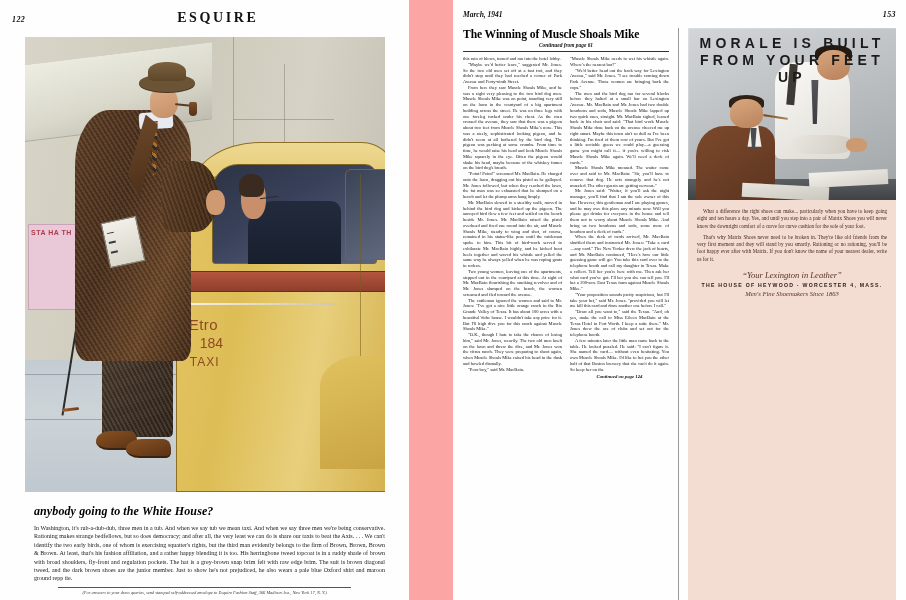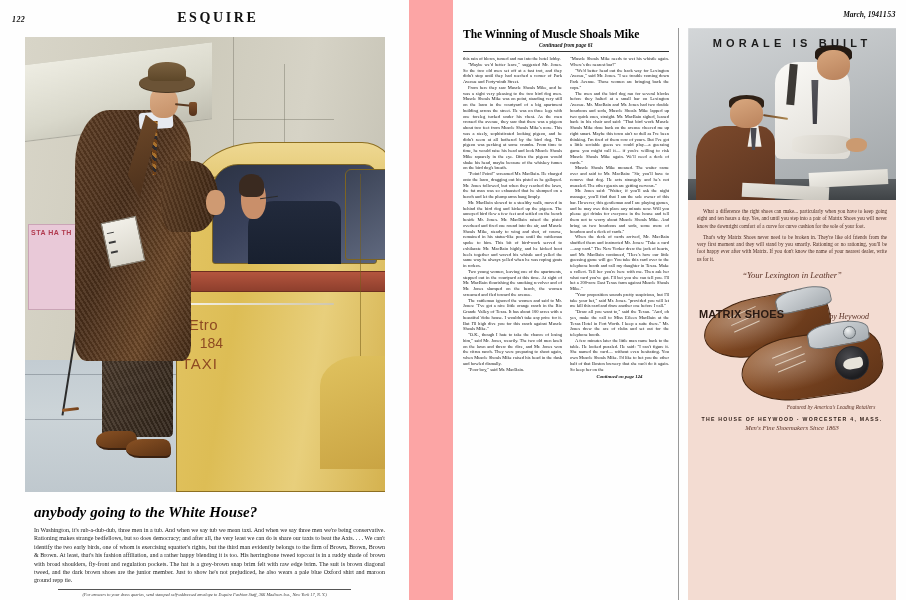--- a/index.html
+++ b/index.html
@@ -22,21 +22,21 @@
     font-family: "Liberation Serif", serif;
     font-weight: bold; font-style: italic;
     font-size: 8px; letter-spacing: .4px; color: #111;
   }
   .mag-name {
     font-weight: bold; font-size: 14px; letter-spacing: 2.6px;
     color: #111; font-family: "Liberation Serif", serif;
   }
   .rh-left  { justify-content: flex-start; }
   .rh-left .mag-name { margin-left: auto; margin-right: 36%; }
-  .rh-right { justify-content: flex-end; }
+  .rh-right { justify-content: space-between; }
   .issue-date { font-weight: bold; font-style: italic; font-size: 7.5px; color:#111; }
 
   
   .illo-wrap {
     position: relative; margin: 13px auto 0 auto;
     width: 360px; height: 455px; overflow: hidden;
     background: #c9cfd2;
   }
   .illo { position: absolute; inset: 0; }
 
@@ -131,21 +131,21 @@
     background: linear-gradient(160deg,#e0c25f,#c9a342);
     border-radius: 40px 10px 0 0 / 30px 8px 0 0;
   }
   .taxi-text {
     position:absolute; right:18%; top:61.5%; width:40%;
     color:#8e4a22; font-family:"Liberation Sans", sans-serif;
     text-align:left; line-height:1;
   }
   .taxi-text .l1 { font-size:15px; letter-spacing:.5px; }
   .taxi-text .l2 { font-size:14px; margin:4px 0 0 24px; }
-  .taxi-text .l3 { font-size:15px; margin:6px 0 0 6px; letter-spacing:1px; }
+  .taxi-text .l3 { font-size:12px; margin:6px 0 0 14px; letter-spacing:1px; }
 
   
   .man { position:absolute; left:11%; top:6%; width:52%; height:92%; }
   .m-hat-brim {
     position:absolute; left:40%; top:2.2%; width:30%; height:4.5%;
     background:#6b5336; border-radius:50%;
     box-shadow: 0 1px 0 #4a3824;
   }
   .m-hat-crown {
     position:absolute; left:45%; top:-0.6%; width:20%; height:4.6%;
@@ -233,21 +233,21 @@
     position:absolute; left:-1%; top:82%; width:9%; height:2.6px;
     background: linear-gradient(90deg,#a05f2a,#6d3d18);
     border-radius:2px; transform: rotate(-7deg);
   }
 
   
   .caption-head {
     margin: 12px 6px 0 22px;
     font-family: "Liberation Serif", serif;
     font-weight: bold; font-style: italic;
-    font-size: 15px; color: #000; letter-spacing: .1px;
+    font-size: 12px; color: #000; letter-spacing: .1px;
   }
   .caption-body {
     margin: 5px 12px 0 22px;
     font-size: 6.0px; line-height: 8.4px;
     text-align: justify; color: #1a1a1a;
     font-family: "Liberation Serif", serif;
   }
   .caption-rule { margin: 4px 46px 0 46px; border-top: .7px solid #555; }
   .caption-foot {
     margin: 2.5px 40px 0 40px; text-align: center;
@@ -294,21 +294,21 @@
     background:
       linear-gradient(90deg, rgba(255,255,255,.20) 0 1px, transparent 1px 34px),
       linear-gradient(180deg, rgba(255,255,255,.16) 0 1px, transparent 1px 40px),
       linear-gradient(160deg,#d3d6d8,#9fa4a7);
   }
   .ad-headline {
     position:absolute; left:0; right:0; top:7px; text-align:center;
     font-family:"Liberation Sans", sans-serif;
     font-weight:bold; color:#1b1b1b;
   }
-  .ad-headline span { display:block; font-size:11px; letter-spacing:4.2px; line-height:17px; }
+  .ad-headline span { display:block; font-size:14px; letter-spacing:4.2px; line-height:17px; }
   .ad-figs { position:absolute; inset:0; }
   .f-seated-coat {
     position:absolute; left:4%; top:57%; width:38%; height:44%;
     background: linear-gradient(150deg,#7d4a2c,#5b3420);
     border-radius: 36% 20% 4% 4% / 40% 22% 4% 4%;
   }
   .f-seated-head {
     position:absolute; left:20%; top:41%; width:16%; height:17%;
     background: linear-gradient(160deg,#d9a87f,#b9825c);
     border-radius: 46% 46% 44% 44%;
@@ -596,50 +596,32 @@
             <div class="f-seated-hair"></div>
             <div class="f-seated-head"></div>
             <div class="f-cigar"></div>
             <div class="f-arm-a"></div>
             <div class="f-hand-a"></div>
             <div class="f-paper"></div>
             <div class="f-paper2"></div>
           </div>
           <div class="ad-headline">
             <span>MORALE IS BUILT</span>
+            <span>FROM YOUR FEET UP</span>
           </div>
         </div>
 
         <div class="ad-body">
           <div class="ad-copy">
             <p>What a difference the right shoes can make... particularly when you have to keep going eight and ten hours a day. Yes, and until you step into a pair of Matrix Shoes you will never know the downright comfort of a curve for curve cushion for the sole of your foot.</p>
             <p>That's why Matrix Shoes never need to be broken in. They're like old friends from the very first moment and they will stand by you smartly. Rationing or no rationing, you'll be foot happy ever after with Matrix. If you don't know the name of your nearest dealer, write us for it.</p>
           </div>
 
           <div class="ad-slogan">“Your Lexington in Leather”</div>
 
-          <div class="ad-shoes">
-            <div class="shoe shoe-back"></div>
-            <div class="tree tree-back"></div>
-            <div class="laces" style="left:30px;top:30px;width:30px;transform:rotate(-24deg);"></div>
-            <div class="laces" style="left:33px;top:37px;width:30px;transform:rotate(-24deg);"></div>
-            <div class="laces" style="left:36px;top:44px;width:28px;transform:rotate(-24deg);"></div>
-
-            <div class="shoe shoe-front"></div>
-            <div class="tree tree-front"></div>
-            <div class="tree-knob"></div>
-            <div class="laces" style="left:74px;top:70px;width:32px;transform:rotate(-22deg);"></div>
-            <div class="laces" style="left:77px;top:77px;width:32px;transform:rotate(-22deg);"></div>
-            <div class="laces" style="left:80px;top:84px;width:30px;transform:rotate(-22deg);"></div>
-
-            <div class="brand-mark">MATRIX SHOES</div>
-            <div class="brand-by">by Heywood</div>
-            <div class="emblem"></div>
-            <div class="featured">Featured by America's Leading Retailers</div>
-          </div>
 
           <div class="ad-foot">
             <div class="house">THE HOUSE OF HEYWOOD  ·  WORCESTER 4, MASS.</div>
             <div class="since">Men's Fine Shoemakers Since 1863</div>
           </div>
         </div>
 
       </div>
     </div>
   </div>

